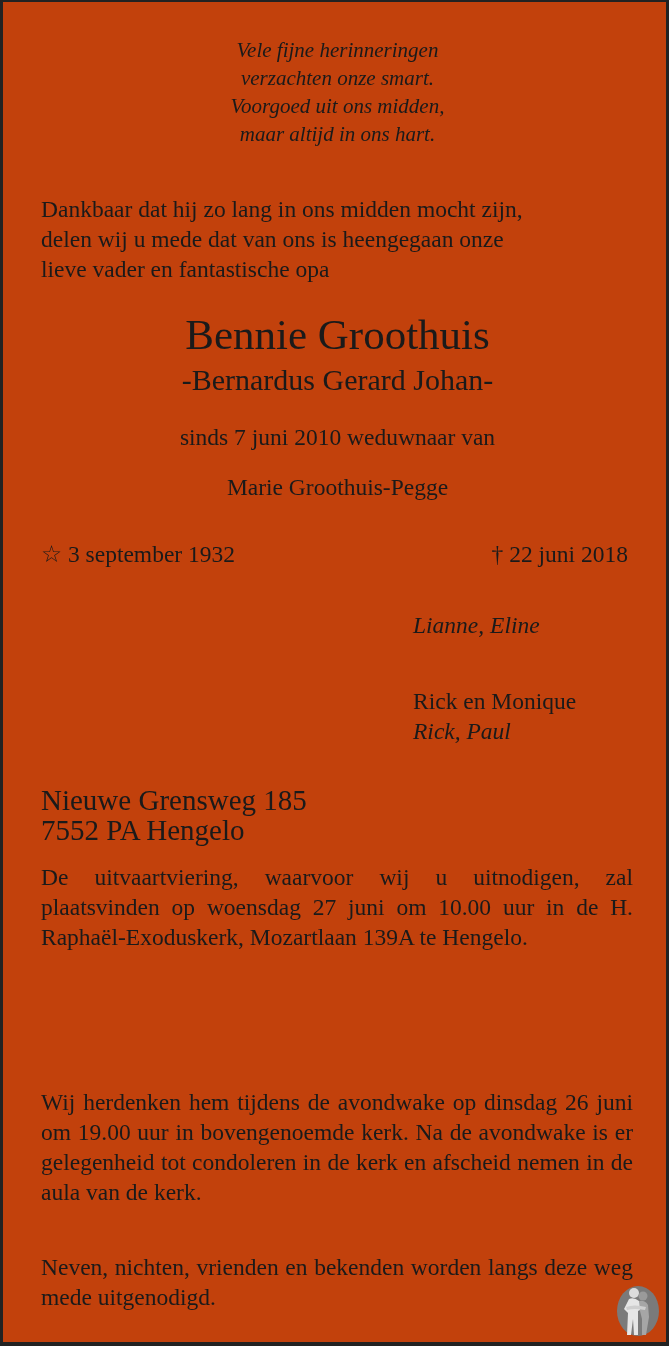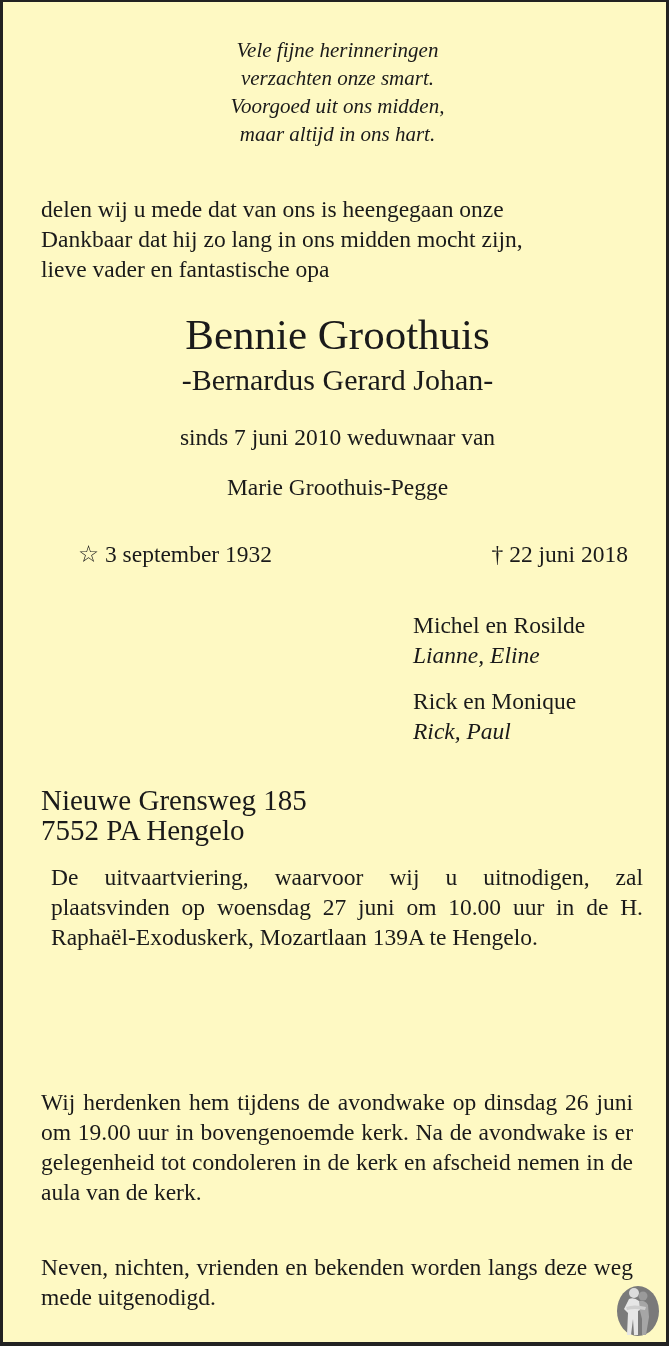--- a/index.html
+++ b/index.html
@@ -2,21 +2,21 @@
 <html><head>
 <meta charset="utf-8">
 <style>
   html, body { margin: 0; padding: 0; background: #fff; }
   body { width: 669px; height: 1346px; position: relative; overflow: hidden; }
   .frame {
     position: absolute; left: 0; top: 0; width: 669px; height: 1346px;
     box-sizing: border-box;
     border-top: 2px solid #222; border-left: 3px solid #222;
     border-bottom: 4px solid #222; border-right: 3px solid #222;
-    background: #fef9c3;
+    background: #c2410c;
   }
   .serif { font-family: "DejaVu Serif", "Liberation Serif", serif; color: #1a1a1a; }
   .poem {
     position: absolute; left: 0; width: 669px; top: 34px;
     text-align: center; font-style: italic; font-size: 21px; line-height: 28px;
     font-family: "Liberation Serif", serif;
   }
   .intro {
     position: absolute; left: 38px; width: 595px; top: 192px;
     font-size: 23.5px; line-height: 30px; font-family: "Liberation Serif", serif;
@@ -32,21 +32,21 @@
   .widower {
     position: absolute; left: 0; width: 669px; top: 420px; text-align: center;
     font-size: 23.5px; line-height: 30px; font-family: "Liberation Serif", serif;
   }
   .spouse {
     position: absolute; left: 0; width: 669px; top: 470px; text-align: center;
     font-size: 23.5px; line-height: 30px; font-family: "Liberation Serif", serif;
   }
   .born {
     position: absolute; left: 38px; top: 537px;
-    font-size: 23.5px; line-height: 30px; font-family: "Liberation Serif", serif; margin-left: 37px;
+    font-size: 23.5px; line-height: 30px; font-family: "Liberation Serif", serif;
   }
   .died {
     position: absolute; right: 38px; top: 537px;
     font-size: 23.5px; line-height: 30px; font-family: "Liberation Serif", serif; margin-left: 47px;
   }
   .family {
     position: absolute; left: 410px; font-size: 23.5px; line-height: 30px;
     font-family: "Liberation Serif", serif;
   }
   .family .kids { font-style: italic; }
@@ -55,61 +55,60 @@
   .address {
     position: absolute; left: 38px; top: 783px;
     font-size: 29px; line-height: 30px; font-family: "Liberation Serif", serif;
   }
   .para {
     position: absolute; left: 38px; width: 592px;
     font-size: 23.5px; line-height: 30px; text-align: justify;
     font-family: "Liberation Serif", serif;
   }
   .para p { margin: 0; }
-  .p1 { top: 860px; margin-left: 10px; }
+  .p1 { top: 860px; }
   .p2 { top: 1085px; }
   .p3 { top: 1250px; }
   .logo {
     position: absolute; left: 609px; top: 1283px; width: 52px; height: 52px;
   }
 </style>
 </head>
 <body>
 
 <div class="frame">
 
   <div class="poem serif">
     <div>Vele fijne herinneringen</div>
     <div>verzachten onze smart.</div>
     <div>Voorgoed uit ons midden,</div>
     <div>maar altijd in ons hart.</div>
   </div>
 
   <div class="intro serif">
+    <div>Dankbaar dat hij zo lang in ons midden mocht zijn,</div>
     <div>delen wij u mede dat van ons is heengegaan onze</div>
-    <div>Dankbaar dat hij zo lang in ons midden mocht zijn,</div>
     <div>lieve vader en fantastische opa</div>
   </div>
 
   <div class="name serif">Bennie Groothuis</div>
   <div class="fullname serif">-Bernardus Gerard Johan-</div>
   <div class="widower serif">sinds 7 juni 2010 weduwnaar van</div>
   <div class="spouse serif">Marie Groothuis-Pegge</div>
 
   <div class="born serif">
     <span>☆</span>
     <span>3 september 1932</span>
   </div>
   <div class="died serif">
     <span>†</span>
     <span>22 juni 2018</span>
   </div>
 
   <div class="family fam1 serif">
-    <div>Michel en Rosilde</div>
     <div class="kids">Lianne, Eline</div>
   </div>
   <div class="family fam2 serif">
     <div>Rick en Monique</div>
     <div class="kids">Rick, Paul</div>
   </div>
 
   <div class="address serif">
     <div>Nieuwe Grensweg 185</div>
     <div>7552 PA Hengelo</div>

